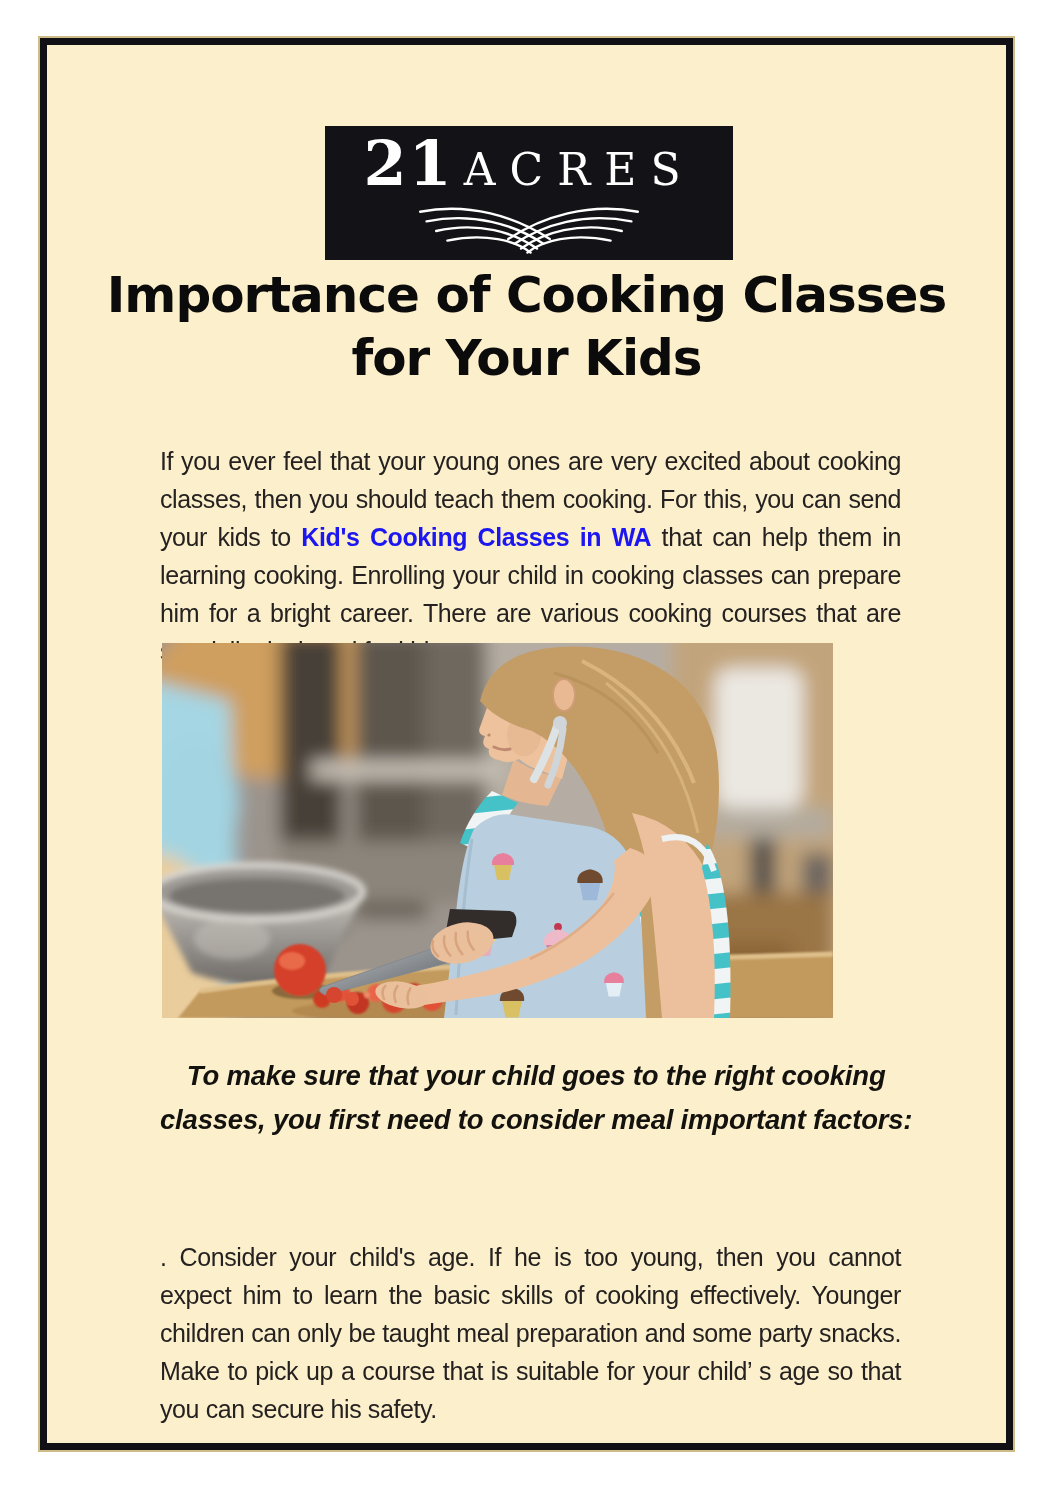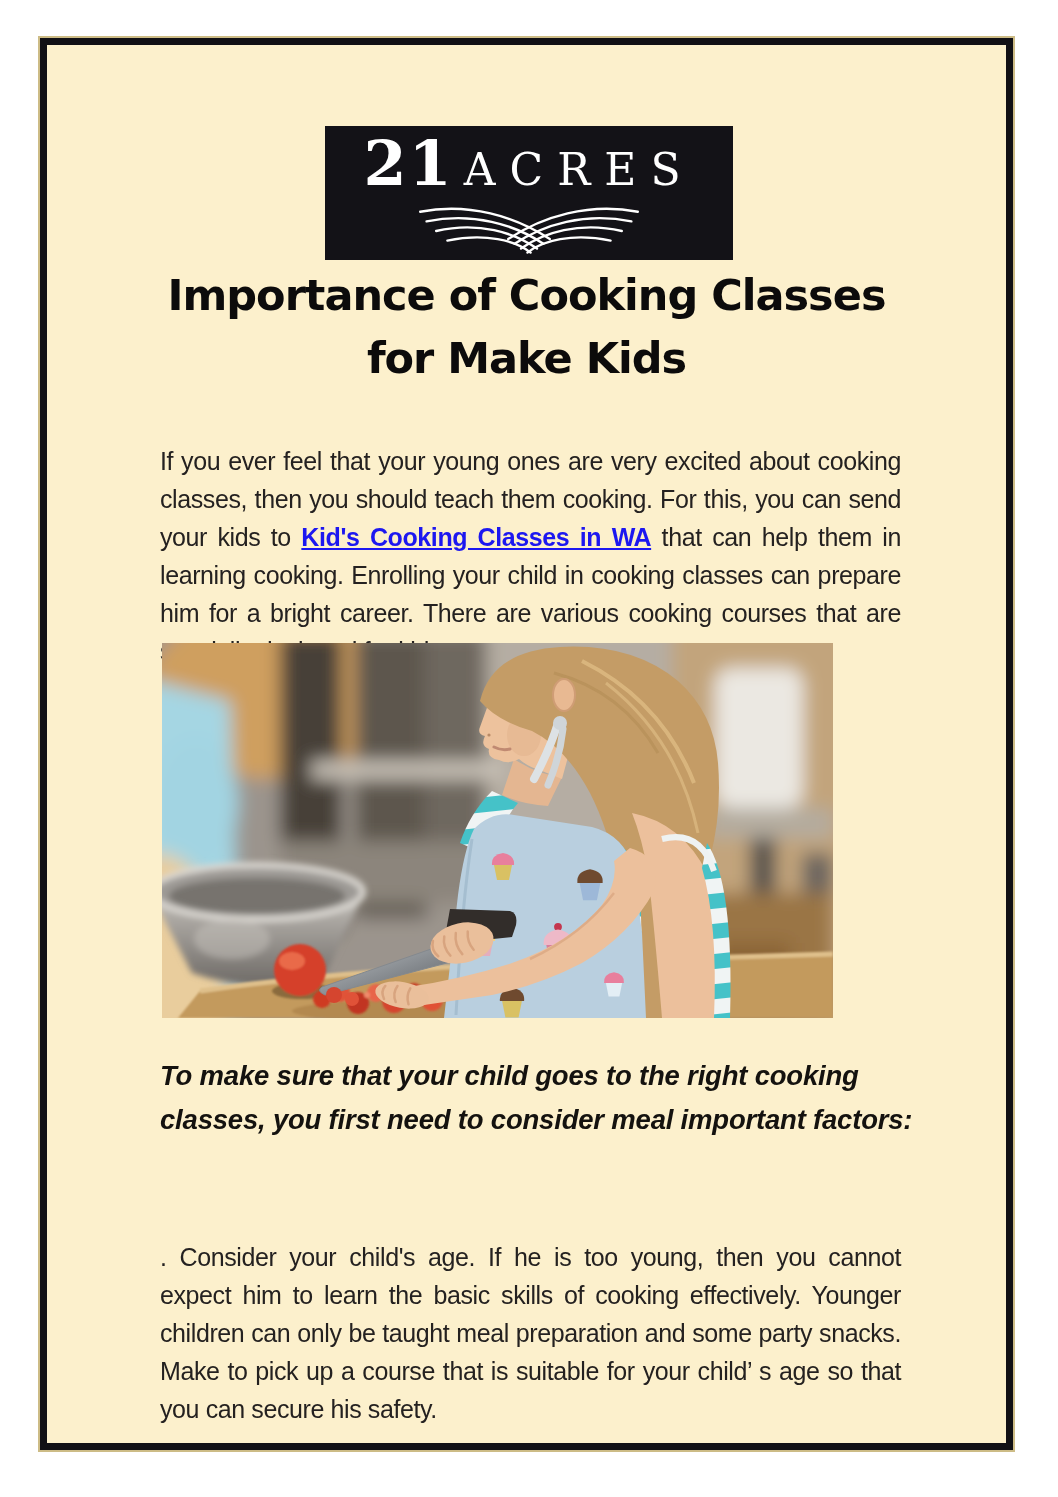--- a/index.html
+++ b/index.html
@@ -14,33 +14,33 @@
             background:var(--logo_bg,#131217);display:flex;flex-direction:column;
             align-items:center;justify-content:center;}
   .logo-row{display:flex;align-items:baseline;color:#ffffff;
             font-family:"DejaVu Serif",serif;line-height:1;margin-top:2px;}
   .logo-num{font-weight:700;font-size:62px;letter-spacing:2px;}
   .logo-word{font-size:44px;letter-spacing:14px;margin-left:10px;}
   .logo-curves{margin-top:4px;}
   
   .page-title{position:absolute;left:0;right:0;top:219px;text-align:center;
               font-family:"DejaVu Sans",sans-serif;font-weight:700;
-              font-size:43px;line-height:63px;letter-spacing:-1px;color:#0c0b0b;}
+              font-size:50px;line-height:63px;letter-spacing:-1px;color:#0c0b0b;}
   
   .bodytext{position:absolute;left:113px;width:741px;text-align:justify;
             font-size:25px;line-height:38px;letter-spacing:-0.4px;
             color:var(--text,#242120);}
   .intro{top:372px;}
   .para2{top:1168px;}
   .article-link{color:var(--link_blue,#1c17f0);font-weight:700;
-                text-decoration:underline;cursor:pointer;}
+                cursor:pointer;}
   
   .factors{position:absolute;left:113px;top:1009px;
            font-weight:700;font-style:italic;font-size:27.5px;line-height:44px;
-           letter-spacing:-0.2px;color:#14120f;}
+           letter-spacing:-0.2px;color:#14120f;text-align:center;}
   
   .photo{position:absolute;left:115px;top:598px;width:671px;height:375px;overflow:hidden;}
   .photo svg{display:block;width:100%;height:100%;}
 </style>
 </head>
 <body>
 
 <div class="sheet">
 
   <div class="logo-box">
@@ -55,21 +55,21 @@
       <path d="M48,52 C95,42 134,52 152,67"></path>
       <path d="M286,16 C225,4 167,22 124,50"></path>
       <path d="M278,28 C220,16 168,32 132,56"></path>
       <path d="M266,40 C213,28 168,42 140,62"></path>
       <path d="M252,52 C205,42 166,52 148,67"></path>
     </svg>
   </div>
 
   <div class="page-title">
     <div>Importance of Cooking Classes</div>
-    <div>for Make Kids</div>
+    <div>for Your Kids</div>
   </div>
 
   <p class="bodytext intro"><span>If you ever feel that your young ones are very excited about cooking classes, then you should teach them cooking. For this, you can send your kids to </span><a class="article-link">Kid's Cooking Classes in WA</a><span> that can help them in learning cooking. Enrolling your child in cooking classes can prepare him for a bright career. There are various cooking courses that are specially designed for kids.</span></p>
 
   <div class="photo">
     <svg viewBox="0 0 671 375" preserveAspectRatio="none">
       <defs>
         <filter id="b9" x="-30%" y="-30%" width="160%" height="160%">
             <feGaussianBlur stdDeviation="9"></feGaussianBlur>
           </filter>

